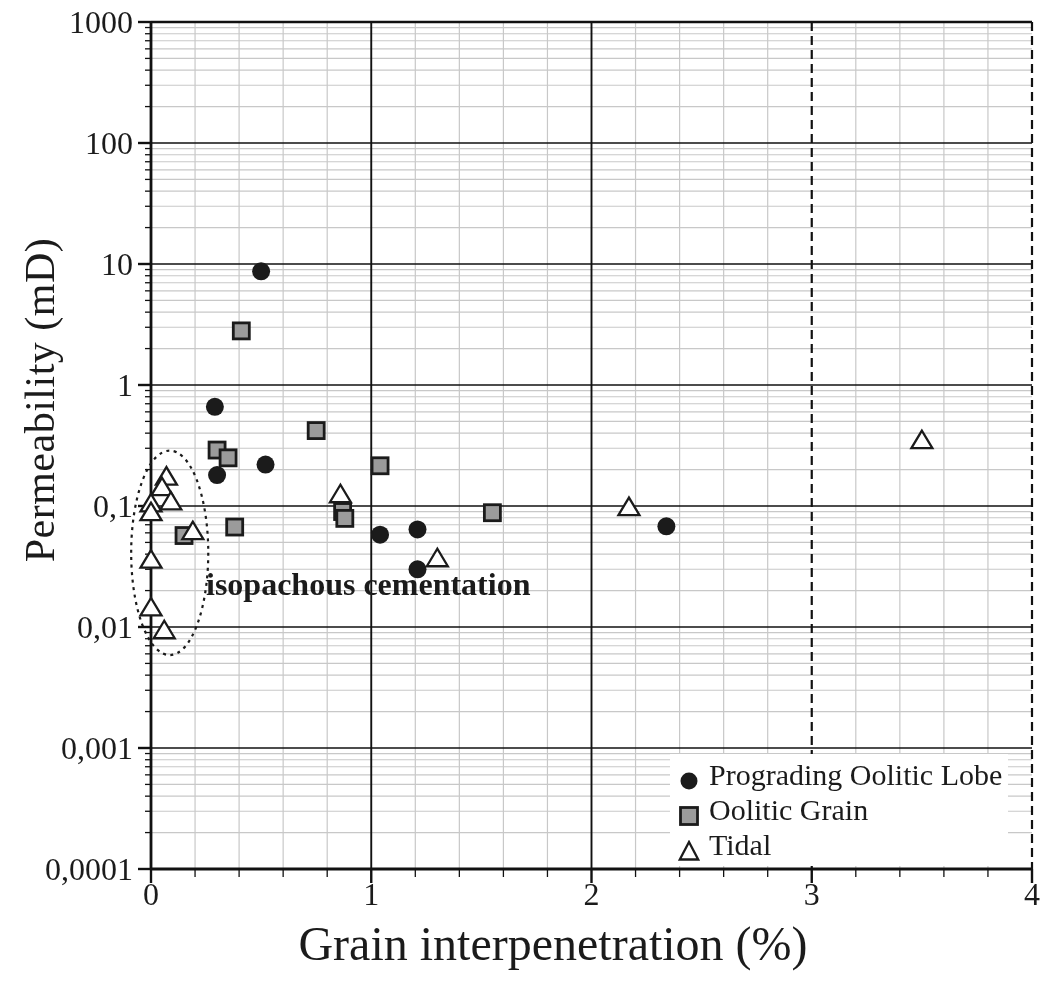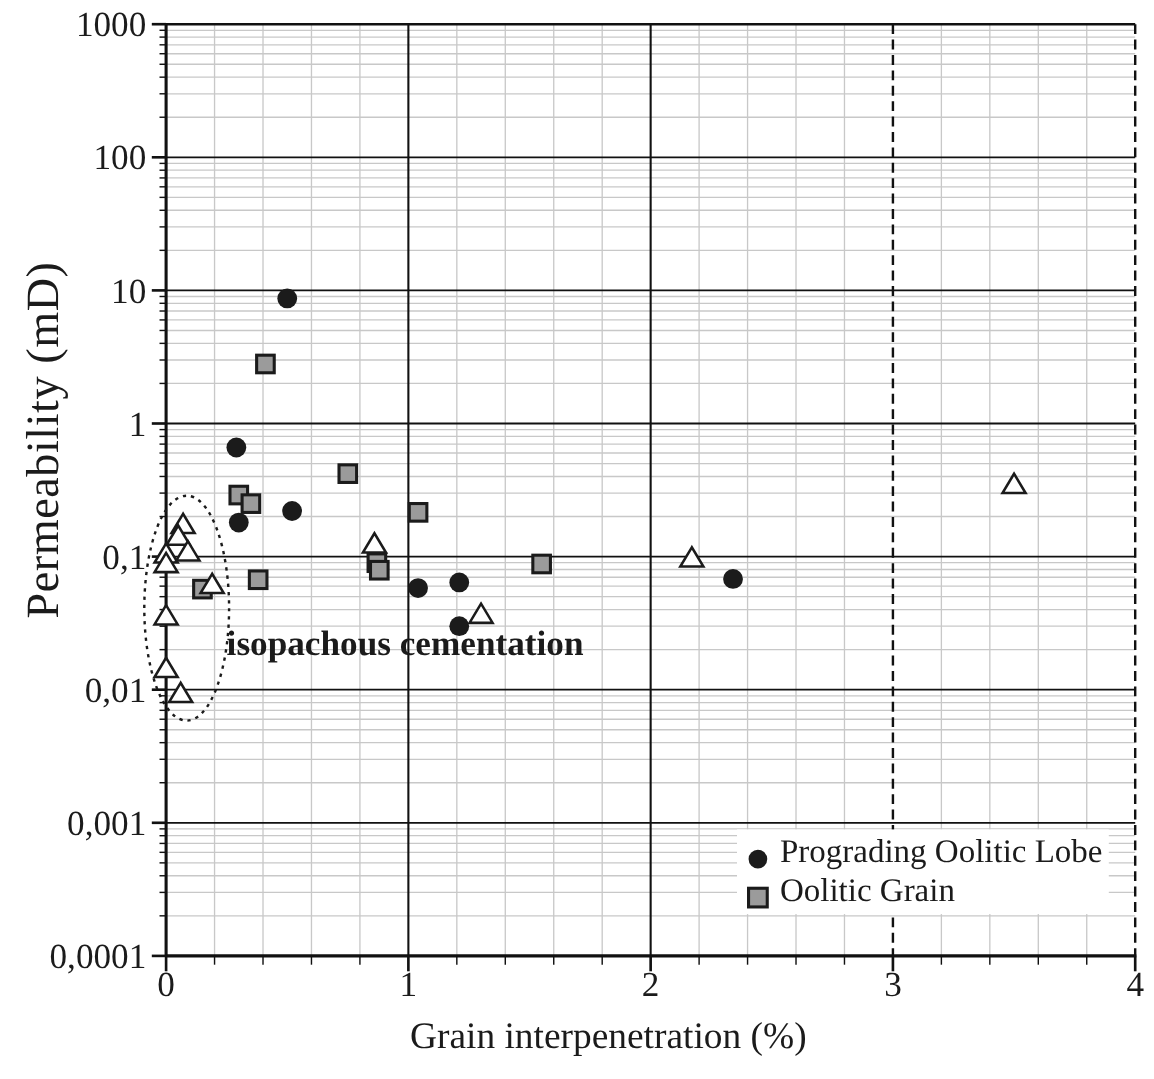--- a/index.html
+++ b/index.html
@@ -2,21 +2,21 @@
 <html><head>
 <meta charset="utf-8">
 <style>
   html,body{margin:0;padding:0;background:#ffffff;}
   .fig{position:relative;width:1049px;height:981px;background:#ffffff;overflow:hidden;
        font-family:"Liberation Serif","DejaVu Serif",serif;color:#1b1b1b;}
   .fig svg.plot{position:absolute;left:0;top:0;}
   .ytitle{position:absolute;left:40px;top:400px;transform:translate(-50%,-50%) rotate(-90deg);
           white-space:nowrap;font-size:42px;letter-spacing:0.5px;}
   .xtitle{position:absolute;left:553px;top:943px;transform:translate(-50%,-50%);
-          white-space:nowrap;font-size:34px;}
+          white-space:nowrap;font-size:48px;}
   .annot{position:absolute;left:206px;top:567px;font-size:32px;line-height:35px;white-space:nowrap;font-weight:bold;}
   .legend{position:absolute;left:670px;top:754px;width:338px;background:#ffffff;
           padding:3px 6px 4px 8px;box-sizing:border-box;}
   .lrow{display:flex;align-items:flex-end;height:35px;gap:9px;}
   .lmark{display:inline-flex;width:22px;height:22px;align-items:center;justify-content:center;flex:0 0 22px;}
   .llab{font-size:30px;white-space:nowrap;}
   .ticktext{font-family:"Liberation Serif","DejaVu Serif",serif;fill:#1b1b1b;}
 </style>
 </head>
 <body>
@@ -273,14 +273,22 @@
       <span class="llab">Prograding Oolitic Lobe</span>
     </div>
     <div class="lrow">
       <span class="lmark" id="lm1">
           <svg width="22" height="22">
             <rect x="2.5" y="2.5" width="17" height="17" fill="#9b9b9b" stroke="#1b1b1b" stroke-width="2.8"></rect>
           </svg>
         </span>
       <span class="llab">Oolitic Grain</span>
     </div>
+    <div class="lrow">
+      <span class="lmark" id="lm2">
+          <svg width="22" height="22">
+            <polygon points="11,2 1.8,19.5 20.2,19.5" fill="#ffffff" stroke="#1b1b1b" stroke-width="2.3"></polygon>
+          </svg>
+        </span>
+      <span class="llab">Tidal</span>
+    </div>
   </div>
 </div>
 
 </body></html>

